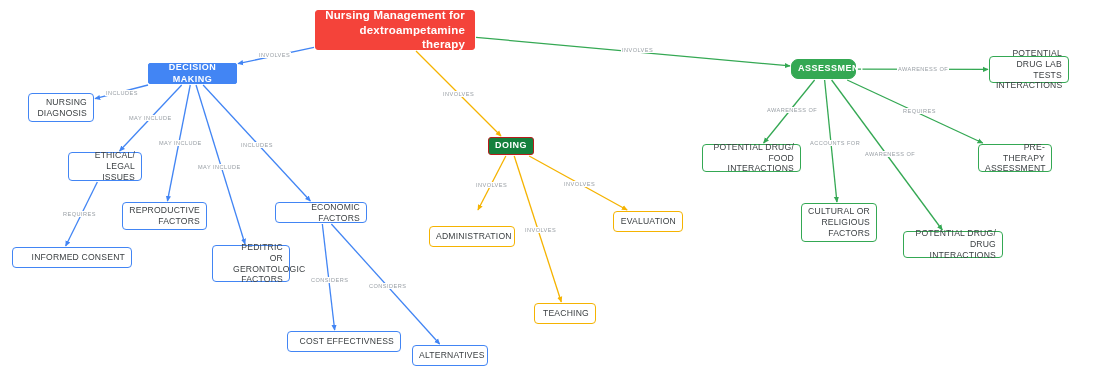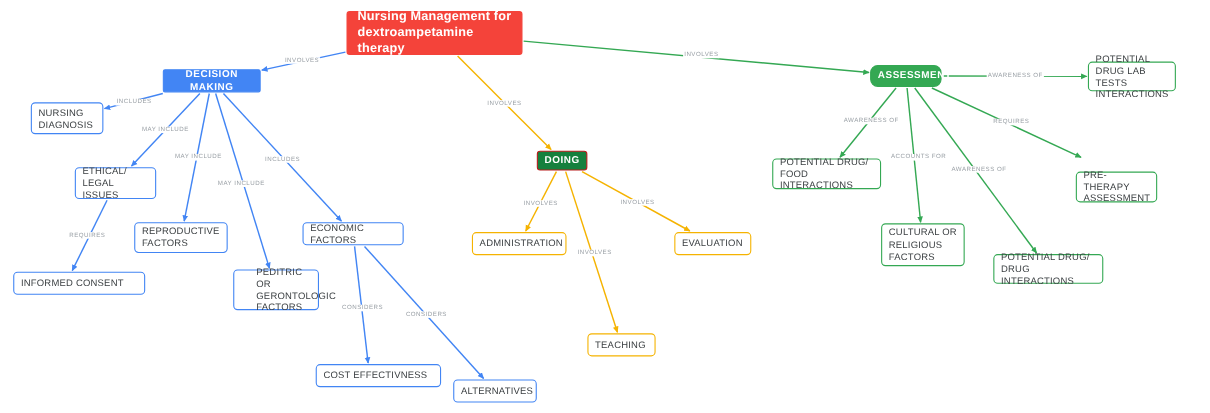--- a/index.html
+++ b/index.html
@@ -20,20 +20,21 @@
   .node{
     position:absolute;
     box-sizing:border-box;
     display:flex;
     align-items:center;
     border-radius:4px;
     background:#ffffff;
     padding:3px 6px;
     line-height:1.25;
     letter-spacing:.2px;
+    text-align:right;
   }
   .node .txt{display:block;width:100%;white-space:pre-line;}
 
   
   .n-root{
     background:#f4433a;border:1px solid #f4433a;border-radius:3px;
     color:#ffffff;font-weight:bold;font-size:11.5px;
     padding:5px 9px;
   }
   
@@ -131,38 +132,38 @@
       </div>
       <div class="node leaf blue" style="left: 275px; top: 202px; width: 92px; height: 21px;">
         <span class="txt">ECONOMIC FACTORS</span>
       </div>
       <div class="node leaf blue" style="left: 287px; top: 331px; width: 114px; height: 21px;">
         <span class="txt">COST EFFECTIVNESS</span>
       </div>
       <div class="node leaf blue" style="left: 412px; top: 345px; width: 76px; height: 21px;">
         <span class="txt">ALTERNATIVES</span>
       </div>
-      <div class="node leaf yellow" style="left: 429px; top: 211px; width: 86px; height: 21px;">
+      <div class="node leaf yellow" style="left: 429px; top: 226px; width: 86px; height: 21px;">
         <span class="txt">ADMINISTRATION</span>
       </div>
       <div class="node leaf yellow" style="left: 534px; top: 303px; width: 62px; height: 21px;">
         <span class="txt">TEACHING</span>
       </div>
       <div class="node leaf yellow" style="left: 613px; top: 211px; width: 70px; height: 21px;">
         <span class="txt">EVALUATION</span>
       </div>
       <div class="node leaf green" style="left: 989px; top: 56px; width: 80px; height: 27px;">
         <span class="txt">POTENTIAL DRUG LAB
 TESTS INTERACTIONS</span>
       </div>
       <div class="node leaf green" style="left: 702px; top: 144px; width: 99px; height: 28px;">
         <span class="txt">POTENTIAL DRUG/
 FOOD INTERACTIONS</span>
       </div>
-      <div class="node leaf green" style="left: 978px; top: 156px; width: 74px; height: 28px;">
+      <div class="node leaf green" style="left: 978px; top: 144px; width: 74px; height: 28px;">
         <span class="txt">PRE-THERAPY
 ASSESSMENT</span>
       </div>
       <div class="node leaf green" style="left: 801px; top: 203px; width: 76px; height: 39px;">
         <span class="txt">CULTURAL OR
 RELIGIOUS
 FACTORS</span>
       </div>
       <div class="node leaf green" style="left: 903px; top: 231px; width: 100px; height: 27px;">
         <span class="txt">POTENTIAL DRUG/

